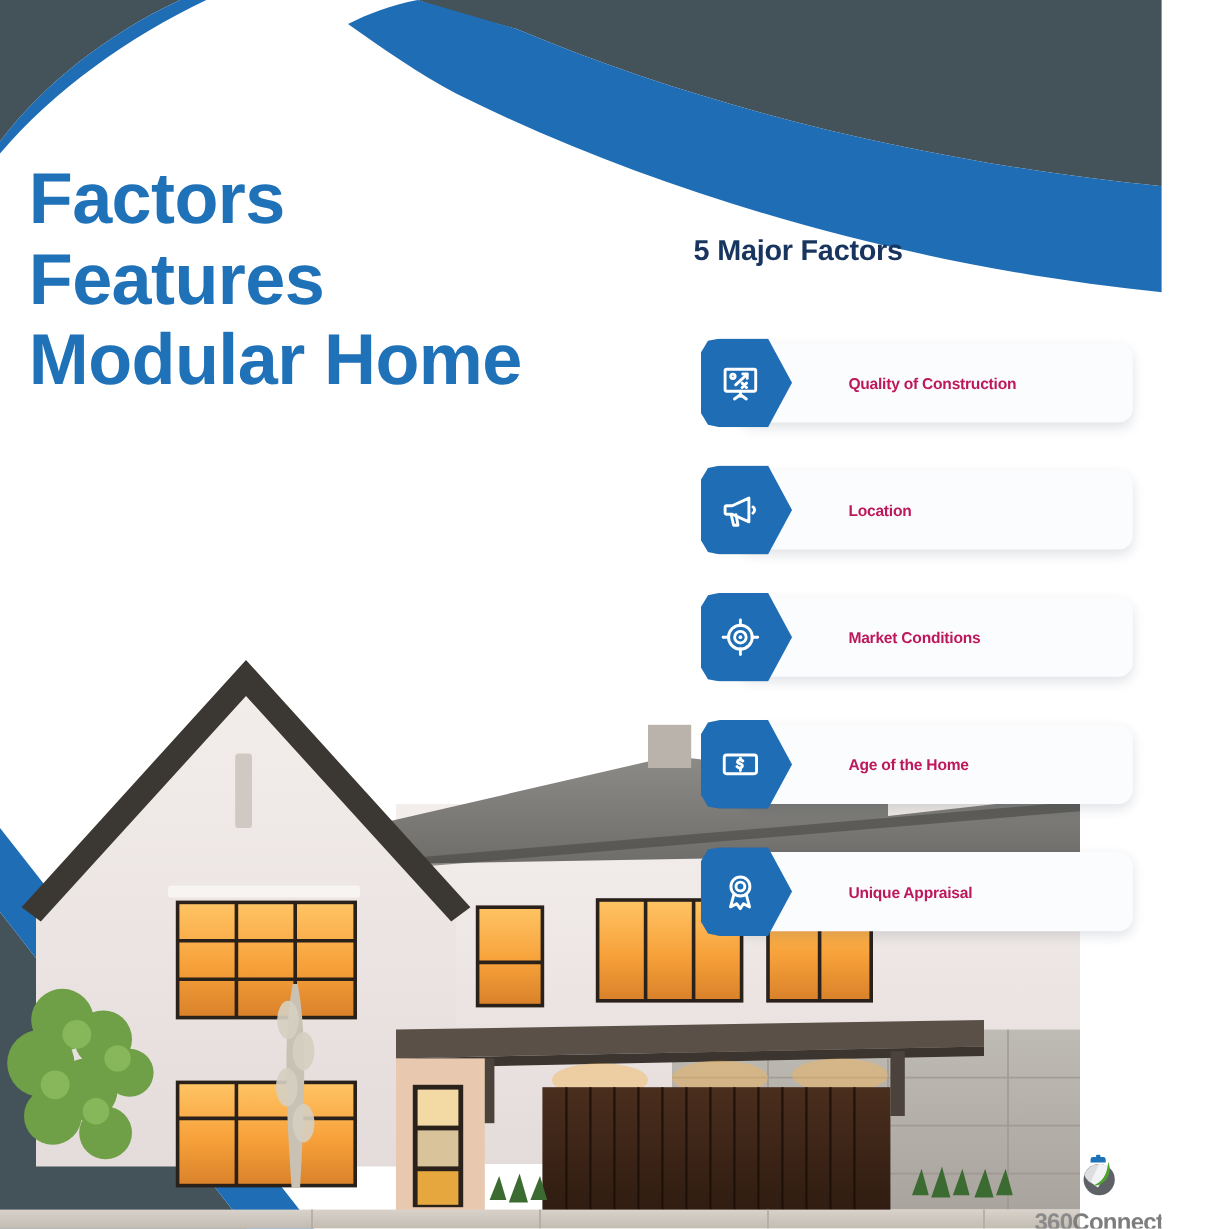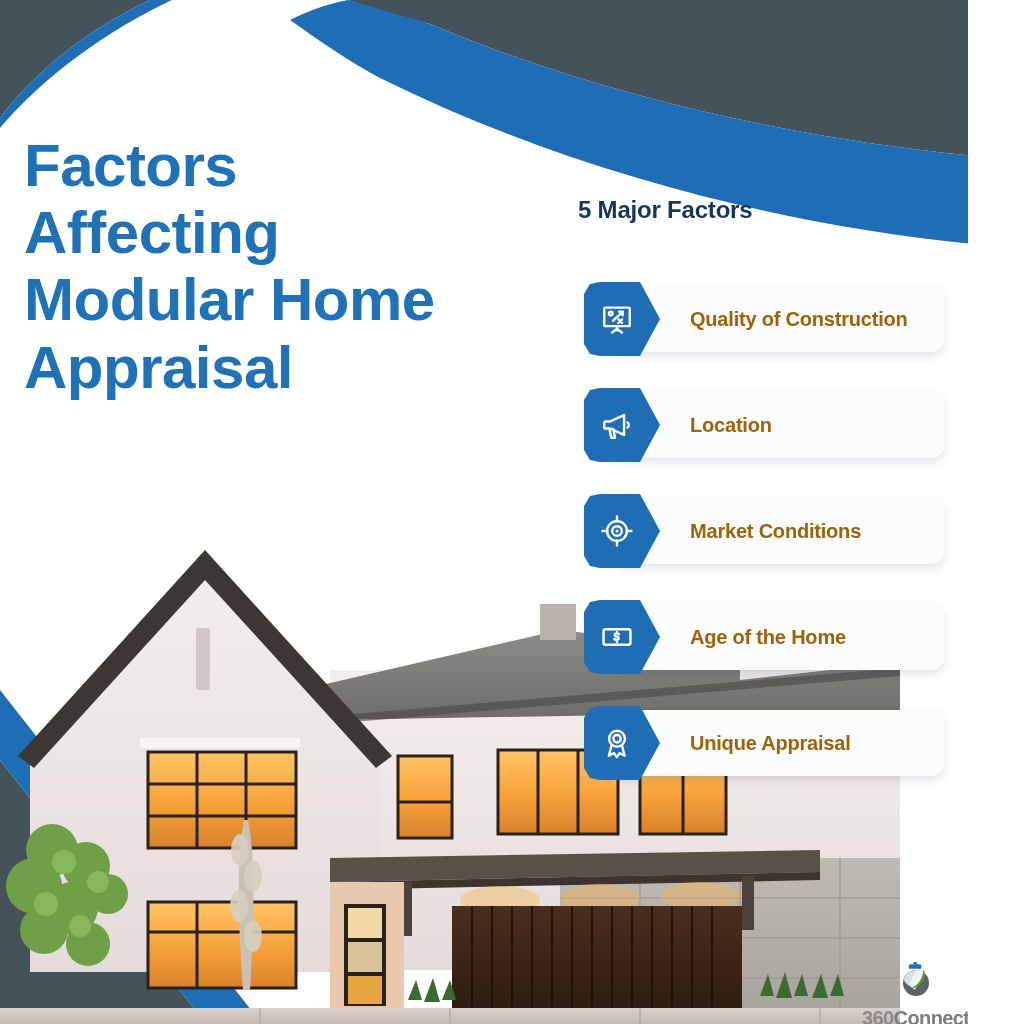--- a/index.html
+++ b/index.html
@@ -88,23 +88,23 @@
     align-items:center;
     justify-content:center;
     -webkit-clip-path:polygon(0 12px,6px 2px,16px 0,56px 0,76px 37px,56px 74px,16px 74px,6px 72px,0 62px);
             clip-path:polygon(0 12px,6px 2px,16px 0,56px 0,76px 37px,56px 74px,16px 74px,6px 72px,0 62px);
     box-shadow:0 3px 7px rgba(20,40,70,0.22);
   }
   .badge svg{display:block;margin-left:-10px;}
   .card-label{
     position:relative;
     z-index:3;
-    margin-left:30px;
-    color:#a16207;
-    font-size:20px;
+    margin-left:47px;
+    color:#be185d;
+    font-size:13px;
     font-weight:bold;
     letter-spacing:-0.2px;
     white-space:nowrap;
   }
 
   
   .logo{
     position:absolute;
     left:862px;top:962px;
     display:flex;
@@ -306,23 +306,22 @@
         <line x1="260" y1="488" x2="260" y2="504"></line>
         <line x1="450" y1="488" x2="450" y2="504"></line>
         <line x1="640" y1="488" x2="640" y2="504"></line>
         <line x1="820" y1="488" x2="820" y2="504"></line>
       </g>
     </svg>
   </div>
 
   <div class="title-block">
     <span class="title-line">Factors</span>
-    <span class="title-line">Affecting</span>
+    <span class="title-line">Features</span>
     <span class="title-line">Modular Home</span>
-    <span class="title-line">Appraisal</span>
   </div>
 
   <div class="factors-head">5 Major Factors</div>
 
   <div class="cards">
 
     <div class="card">
       <div class="card-body"></div>
       <div class="badge">
         <span>

